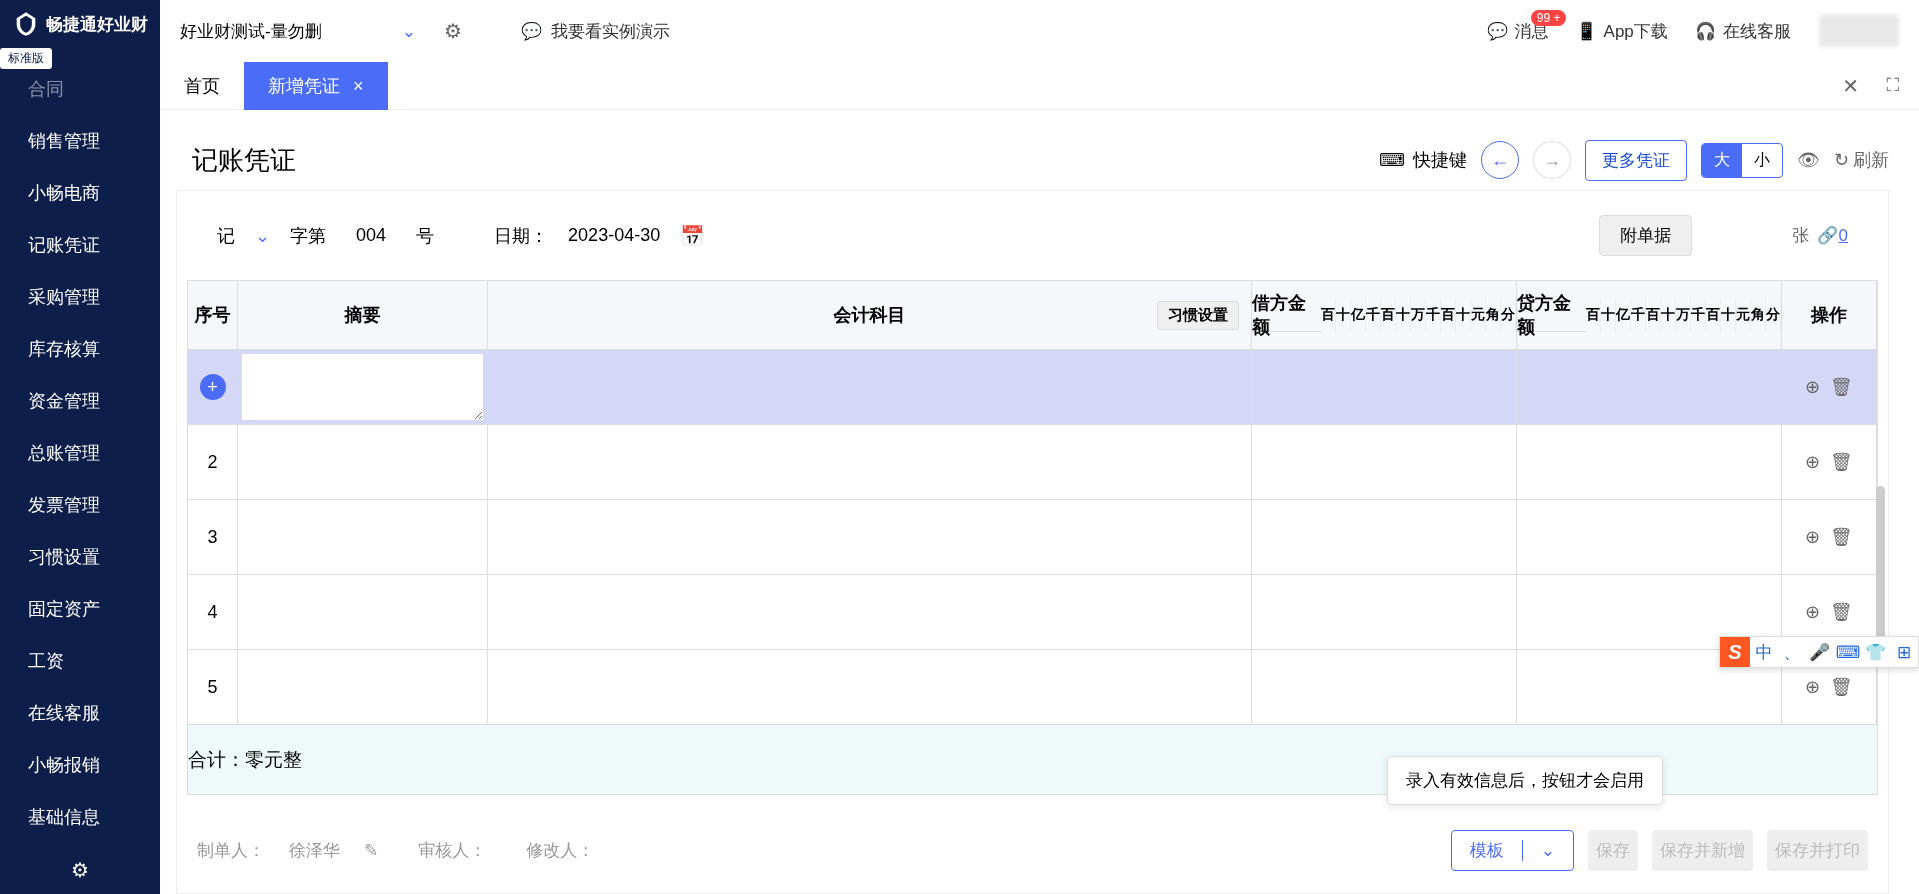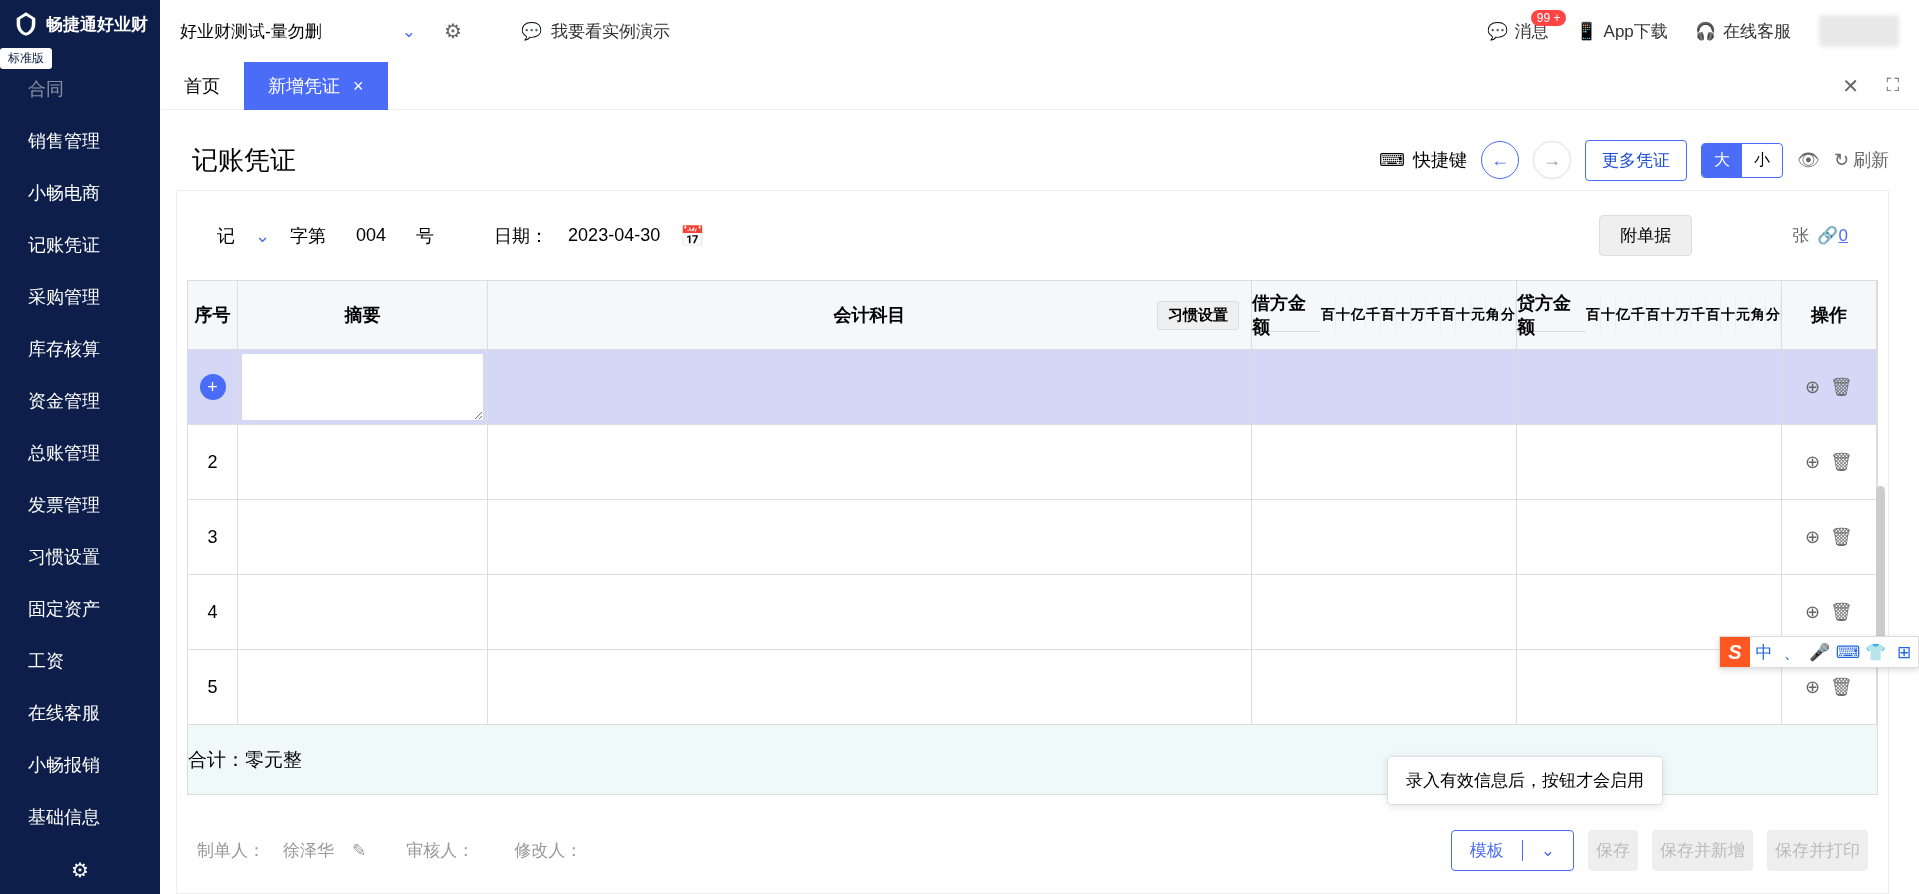--- a/index.html
+++ b/index.html
@@ -66,21 +66,21 @@
 .summ-inp{width:100%;height:100%;background:#fff;border:none;padding:8px}
 .td-acct{flex:1}
 .td-amt{width:265px;display:flex;padding:0}
 .td-amt span{flex:1;border-right:1px solid #eee}
 .td-amt .red-ln{border-right:1px solid #ff6666}
 .td-amt .blu-ln{border-right:1px solid #8899ff}
 .td-op{width:95px;gap:10px;color:#666}
 .vtotal{display:flex;height:70px;border-top:1px solid #ddd;background:#f0f9f9;align-items:center}
 .vtotal .lbl{width:300px;font-size:19px}
 .footer{position:absolute;bottom:22px;left:20px;right:20px;display:flex;align-items:center;font-size:17px;color:#999}
-.fi{margin-right:40px;display:flex;align-items:center;gap:18px}
+.fi{margin-right:40px;display:flex;align-items:center;gap:24px}
 .f-right{margin-left:auto;display:flex;gap:14px;align-items:center}
 .tmpl-btn{border:1px solid #4a6cf7;color:#4a6cf7;padding:8px 18px;border-radius:4px;display:flex;align-items:center;gap:18px}
 .tmpl-btn .ch{border-left:1px solid #4a6cf7;padding-left:18px}
 .dis-btn{background:#eee;color:#bbb;padding:9px 8px;border-radius:4px}
 .tooltip{position:absolute;bottom:88px;right:225px;background:#fff;border:1px solid #ddd;padding:12px 18px;border-radius:4px;box-shadow:0 2px 8px rgba(0,0,0,.1);font-size:17px}
 .scrollbar{position:absolute;right:3px;top:295px;width:9px;height:160px;background:#ccc;border-radius:5px}
 .ime-bar{position:absolute;right:0;top:636px;display:flex;align-items:center;background:#fff;border:1px solid #ddd;box-shadow:0 2px 6px rgba(0,0,0,.15)}
 .ime-s{width:30px;height:30px;background:#ff5722;color:#fff;display:flex;align-items:center;justify-content:center;font-weight:bold;font-size:20px;font-style:italic}
 .ime-i{width:28px;height:30px;display:flex;align-items:center;justify-content:center;color:#2266dd;font-size:17px}
 </style>

